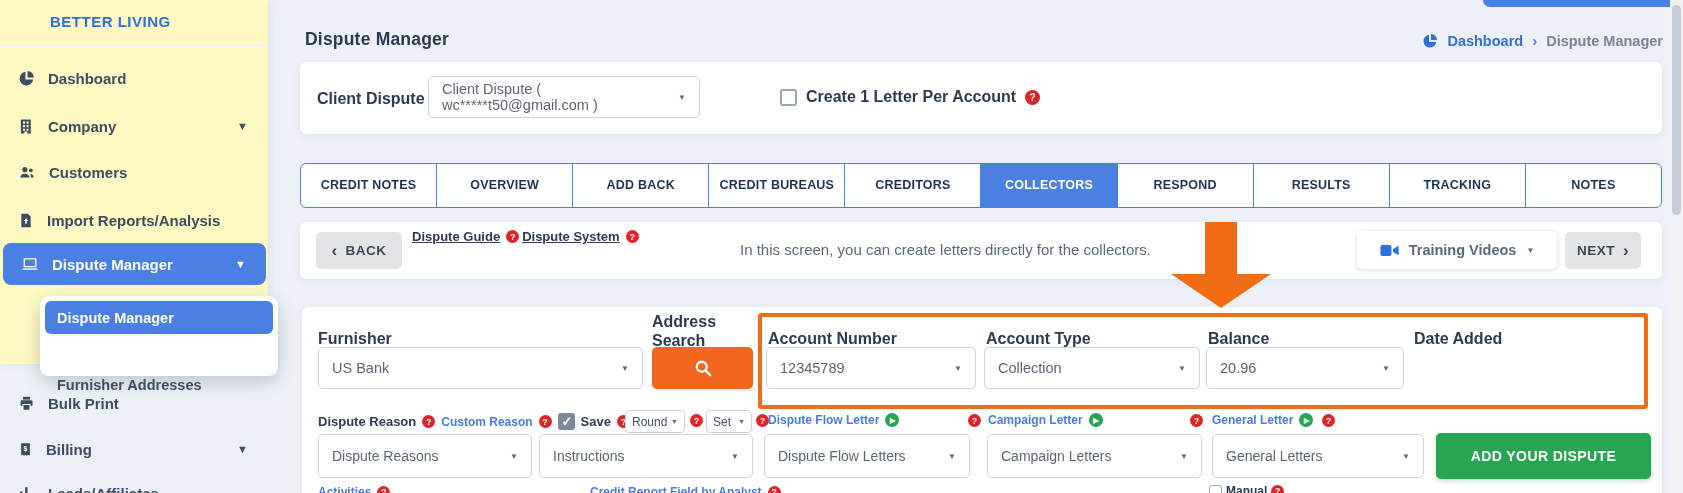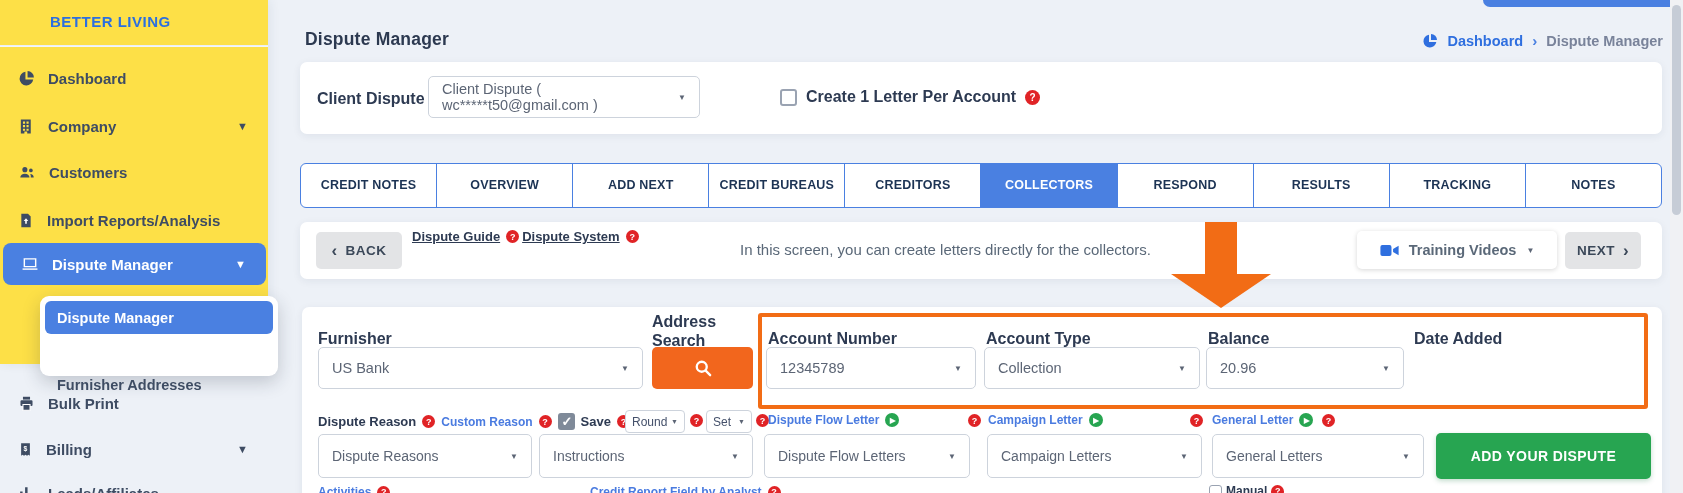--- a/index.html
+++ b/index.html
@@ -1,21 +1,21 @@
 <!DOCTYPE html>
 <html><head>
 <meta charset="utf-8">
 <style>
   * { box-sizing: border-box; margin: 0; padding: 0; }
   html,body { width:1683px; height:493px; overflow:hidden; }
   body { font-family:"Liberation Sans", sans-serif; background:#edf1f7; position:relative; }
   .abs { position:absolute; }
 
   
-  #sidebar { position:absolute; left:0; top:0; width:268px; height:364px; background:#fde047;
+  #sidebar { position:absolute; left:0; top:0; width:268px; height:364px; background:#fef9c3;
              box-shadow:2px 0 10px rgba(40,60,90,.08); z-index:3; }
   .brand { position:absolute; left:50px; top:13px; font-size:15px; font-weight:800;
            letter-spacing:.5px; color:#2b6fe0; }
   .brand-divider { position:absolute; left:0; top:45px; width:268px; height:2px;
                    background:linear-gradient(#e9edf3,#f6f8fb); }
   .sitem { position:absolute; left:0; width:268px; height:36px; display:flex; align-items:center;
            gap:13px; padding:0 20px 0 18px; color:#3e4c63; font-size:15px; font-weight:600; }
   .sitem svg { flex:0 0 auto; }
   .sitem .chev { margin-left:auto; font-size:11px; color:#3e4c63; }
   .sitem.active { left:3px; width:263px; height:42px; background:#4a80e1; border-radius:8px;
@@ -229,21 +229,21 @@
   <div class="lrow abs" style="left:480px; top:26px; gap:9px">
     <span class="cb"></span>
     <span class="flabel">Create 1 Letter Per Account</span>
     <span class="q"></span>
   </div>
 </div>
 
 <div id="tabs">
   <div class="tab">CREDIT NOTES</div>
   <div class="tab">OVERVIEW</div>
-  <div class="tab">ADD NEXT</div>
+  <div class="tab">ADD BACK</div>
   <div class="tab">CREDIT BUREAUS</div>
   <div class="tab">CREDITORS</div>
   <div class="tab active">COLLECTORS</div>
   <div class="tab">RESPOND</div>
   <div class="tab">RESULTS</div>
   <div class="tab">TRACKING</div>
   <div class="tab">NOTES</div>
 </div>
 
 <div id="nav-card" class="card">

